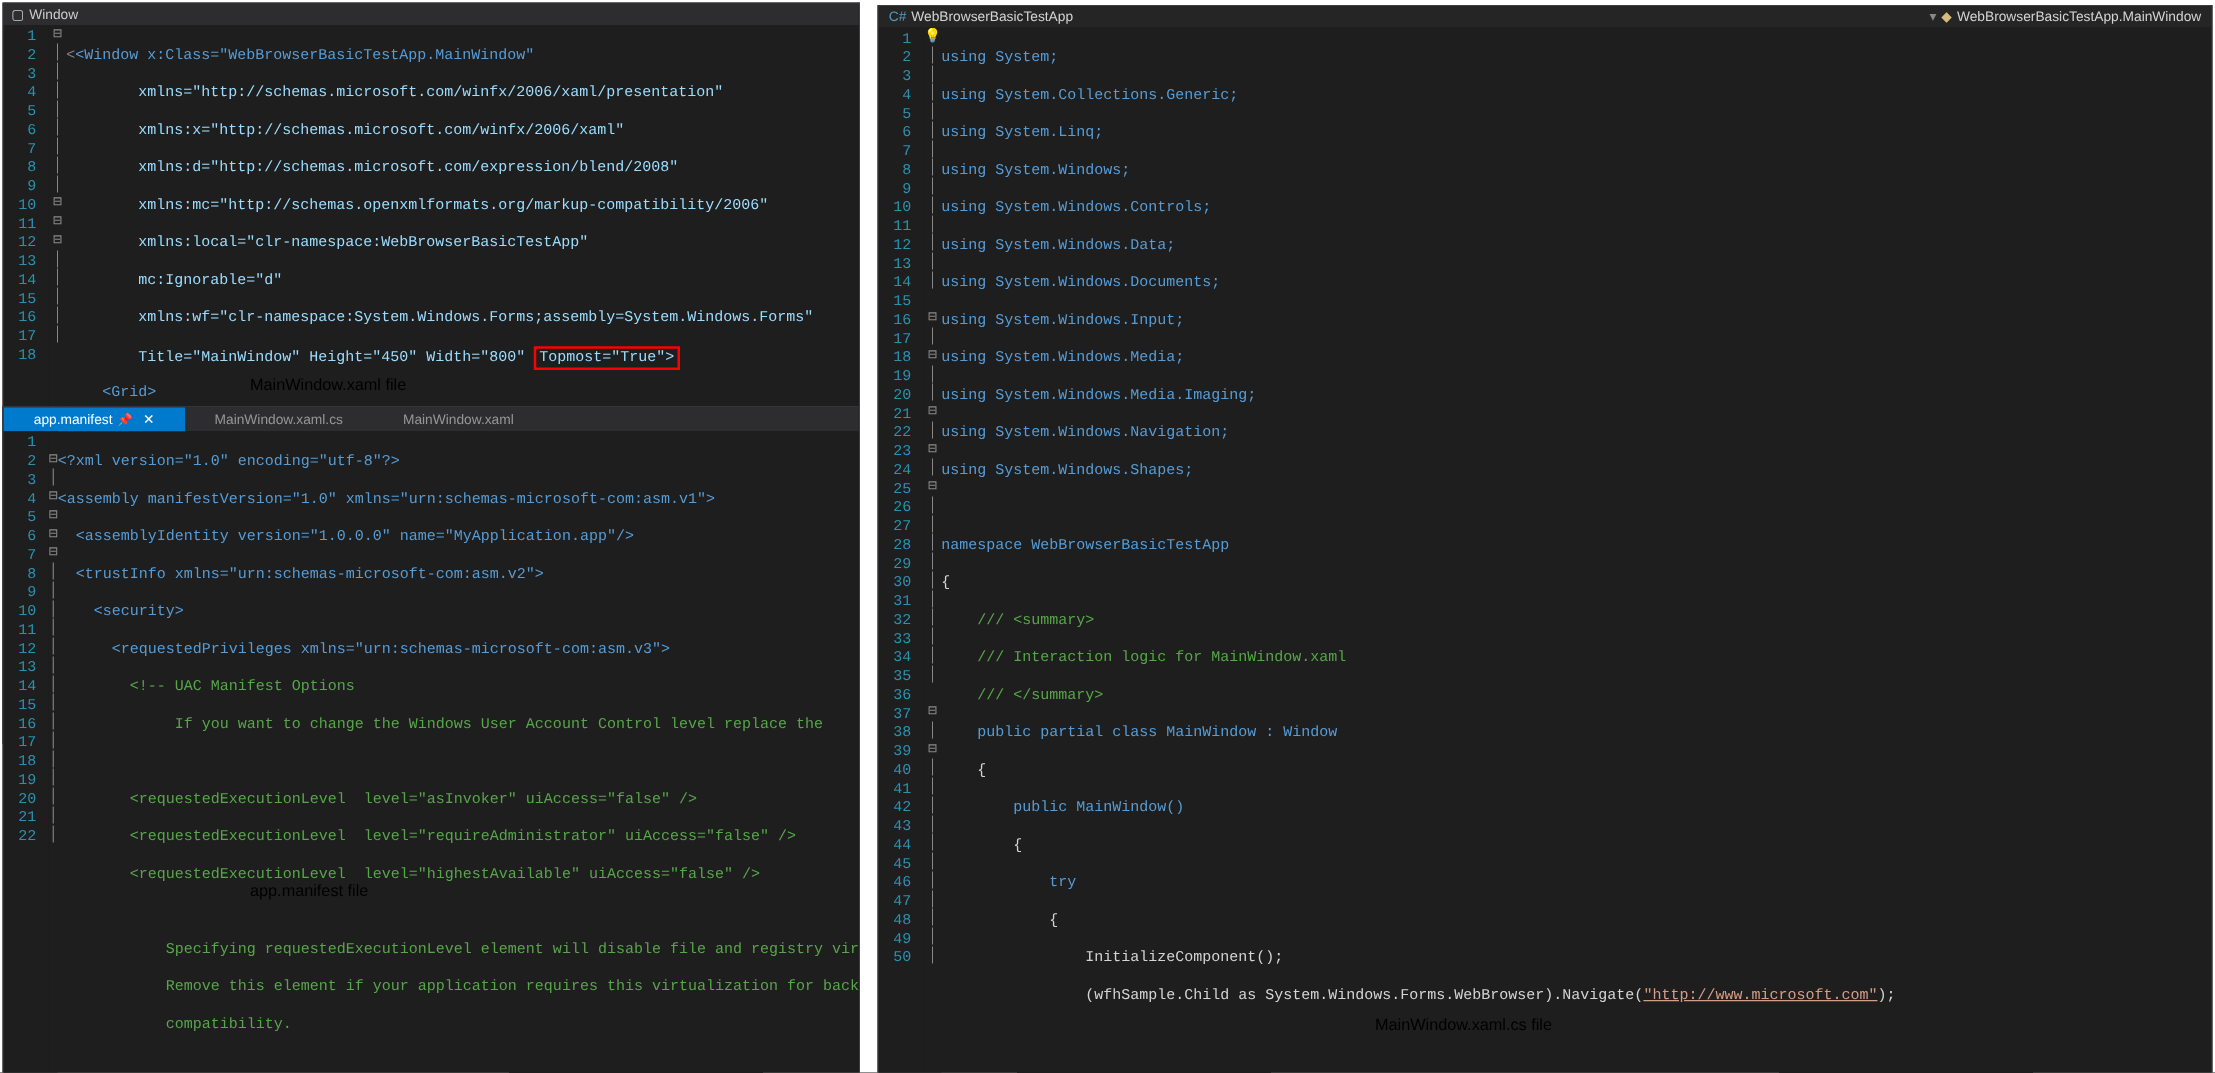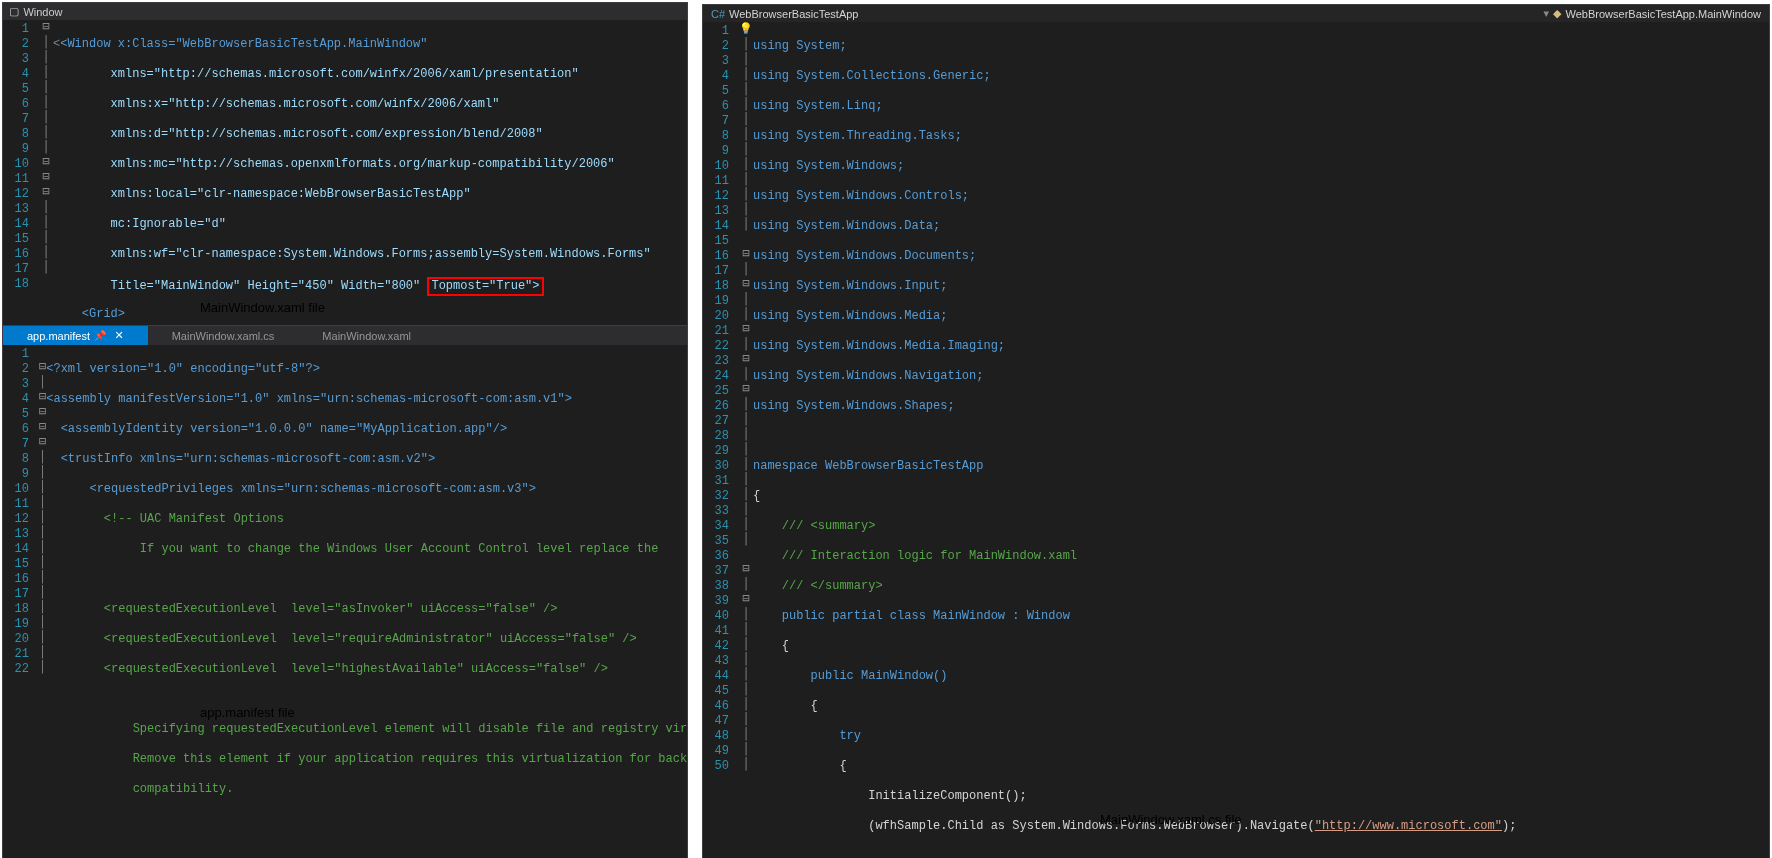--- a/index.html
+++ b/index.html
@@ -241,20 +241,21 @@
         <div class="line">│</div>
         <div class="line">│</div>
         <div class="line">│</div>
         <div class="line">│</div>
     </div>
     <div class="code-col">
 <div class="line"><span class="c-tag">&lt;?xml version="1.0" encoding="utf-8"?&gt;</span></div>
 <div class="line"><span class="c-tag">&lt;assembly manifestVersion="1.0" xmlns="urn:schemas-microsoft-com:asm.v1"&gt;</span></div>
 <div class="line"><span class="c-tag">  &lt;assemblyIdentity version="1.0.0.0" name="MyApplication.app"/&gt;</span></div>
 <div class="line"><span class="c-tag">  &lt;trustInfo xmlns="urn:schemas-microsoft-com:asm.v2"&gt;</span></div>
+<div class="line"><span class="c-tag">    &lt;security&gt;</span></div>
 <div class="line"><span class="c-tag">      &lt;requestedPrivileges xmlns="urn:schemas-microsoft-com:asm.v3"&gt;</span></div>
 <div class="line"><span class="c-cmt">        &lt;!-- UAC Manifest Options</span></div>
 <div class="line"><span class="c-cmt">             If you want to change the Windows User Account Control level replace the </span></div>
 <div class="line"><span></span></div>
 <div class="line"><span class="c-cmt">        &lt;requestedExecutionLevel  level="asInvoker" uiAccess="false" /&gt;</span></div>
 <div class="line"><span class="c-cmt">        &lt;requestedExecutionLevel  level="requireAdministrator" uiAccess="false" /&gt;</span></div>
 <div class="line"><span class="c-cmt">        &lt;requestedExecutionLevel  level="highestAvailable" uiAccess="false" /&gt;</span></div>
 <div class="line"><span></span></div>
 <div class="line"><span class="c-cmt">            Specifying requestedExecutionLevel element will disable file and registry virtualization. </span></div>
 <div class="line"><span class="c-cmt">            Remove this element if your application requires this virtualization for backwards</span></div>
@@ -380,21 +381,20 @@
         <div class="line">│</div>
         <div class="line">│</div>
         <div class="line">│</div>
         <div class="line">│</div>
         <div class="line">│</div>
     </div>
     <div class="code-col">
 <div class="line"><span class="c-kw">using System;</span></div>
 <div class="line"><span class="c-kw">using System.Collections.Generic;</span></div>
 <div class="line"><span class="c-kw">using System.Linq;</span></div>
-<div class="line"><span class="c-kw">using System.Threading.Tasks;</span></div>
 <div class="line"><span class="c-kw">using System.Windows;</span></div>
 <div class="line"><span class="c-kw">using System.Windows.Controls;</span></div>
 <div class="line"><span class="c-kw">using System.Windows.Data;</span></div>
 <div class="line"><span class="c-kw">using System.Windows.Documents;</span></div>
 <div class="line"><span class="c-kw">using System.Windows.Input;</span></div>
 <div class="line"><span class="c-kw">using System.Windows.Media;</span></div>
 <div class="line"><span class="c-kw">using System.Windows.Media.Imaging;</span></div>
 <div class="line"><span class="c-kw">using System.Windows.Navigation;</span></div>
 <div class="line"><span class="c-kw">using System.Windows.Shapes;</span></div>
 <div class="line"><span></span></div>

